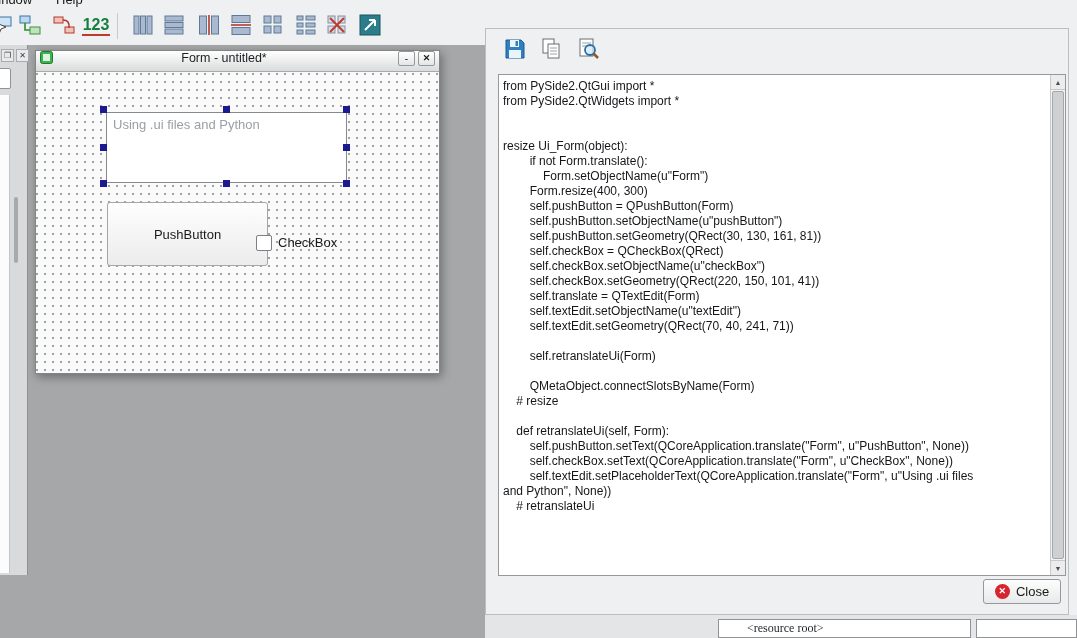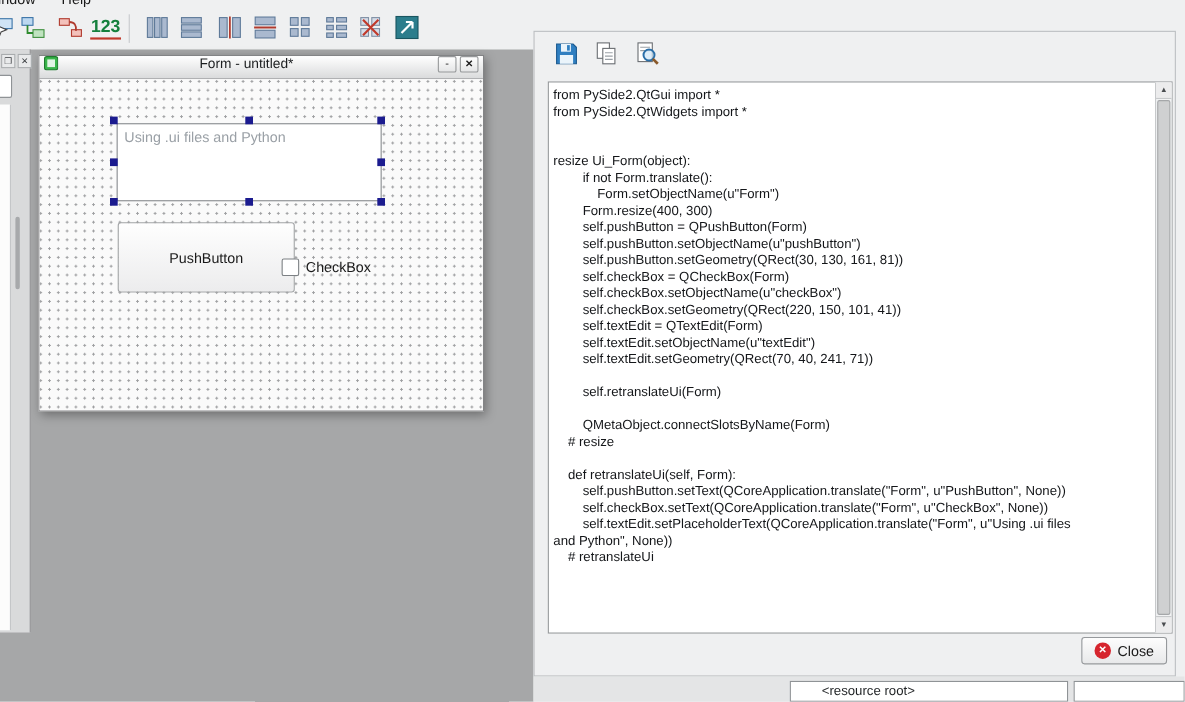--- a/index.html
+++ b/index.html
@@ -55,21 +55,21 @@
   .code-line { font-size:12px; line-height:15px; color:#141619; white-space:pre; font-family:"Liberation Sans", sans-serif; }
   .v-scrollbar { position:absolute; right:0; top:0; width:15px; height:100%; background:#f2f3f4; border-left:1px solid #c7c9cb; }
   .scroll-arrow { position:absolute; left:0; width:14px; height:15px; font-size:7px; line-height:15px; text-align:center; color:#4a4d50; background:#ececed; }
   .scroll-arrow.up { top:0; border-bottom:1px solid #c7c9cb; }
   .scroll-arrow.down { bottom:0; border-top:1px solid #c7c9cb; }
   .scroll-thumb { position:absolute; left:1px; top:16px; bottom:16px; width:12px; background:#cfd0d1; border:1px solid #a5a7a9; border-radius:2px; }
   .close-btn { position:absolute; right:7px; bottom:10px; width:78px; height:25px; border:1px solid #96999c; border-radius:3px; background:linear-gradient(#fdfdfd,#e8e9ea); display:flex; align-items:center; justify-content:center; gap:6px; font-size:13px; color:#1a1a1a; }
   .close-x { width:15px; height:15px; border-radius:50%; background:#d6252e; color:#ffffff; font-size:9px; font-weight:bold; line-height:15px; text-align:center; flex:0 0 auto; }
 
   
-  .bottom-strip { position:absolute; left:485px; top:615px; width:592px; height:23px; background:#e4e5e6; }
+  .bottom-strip { position:absolute; left:485px; top:615px; width:592px; height:23px; background:#e4e5e6;font-family:Liberation Serif, serif; }
   .resource-panel { position:absolute; left:233px; top:4px; width:253px; height:19px; background:#ffffff; border:1px solid #8f9396; font-size:12px; color:#1f2224; padding:1px 0 0 28px; }
   .resource-panel2 { position:absolute; left:491px; top:4px; width:101px; height:19px; background:#ffffff; border:1px solid #8f9396; }
 </style>
 </head>
 <body>
 
 <div id="screen">
 
   <div class="menubar">
     <span class="menu-item m0">Window</span>
@@ -294,24 +294,24 @@
           <div class="code-line">from PySide2.QtWidgets import *</div>
           <div class="code-line">&nbsp;</div>
           <div class="code-line">&nbsp;</div>
           <div class="code-line">resize Ui_Form(object):</div>
           <div class="code-line">        if not Form.translate():</div>
           <div class="code-line">            Form.setObjectName(u"Form")</div>
           <div class="code-line">        Form.resize(400, 300)</div>
           <div class="code-line">        self.pushButton = QPushButton(Form)</div>
           <div class="code-line">        self.pushButton.setObjectName(u"pushButton")</div>
           <div class="code-line">        self.pushButton.setGeometry(QRect(30, 130, 161, 81))</div>
-          <div class="code-line">        self.checkBox = QCheckBox(Form)</div>
+          <div class="code-line">        self.checkBox = QCheckBox(QRect)</div>
           <div class="code-line">        self.checkBox.setObjectName(u"checkBox")</div>
           <div class="code-line">        self.checkBox.setGeometry(QRect(220, 150, 101, 41))</div>
-          <div class="code-line">        self.textEdit = QTextEdit(Form)</div>
+          <div class="code-line">        self.translate = QTextEdit(Form)</div>
           <div class="code-line">        self.textEdit.setObjectName(u"textEdit")</div>
           <div class="code-line">        self.textEdit.setGeometry(QRect(70, 40, 241, 71))</div>
           <div class="code-line">&nbsp;</div>
           <div class="code-line">        self.retranslateUi(Form)</div>
           <div class="code-line">&nbsp;</div>
           <div class="code-line">        QMetaObject.connectSlotsByName(Form)</div>
           <div class="code-line">    # resize</div>
           <div class="code-line">&nbsp;</div>
           <div class="code-line">    def retranslateUi(self, Form):</div>
           <div class="code-line">        self.pushButton.setText(QCoreApplication.translate("Form", u"PushButton", None))</div>

